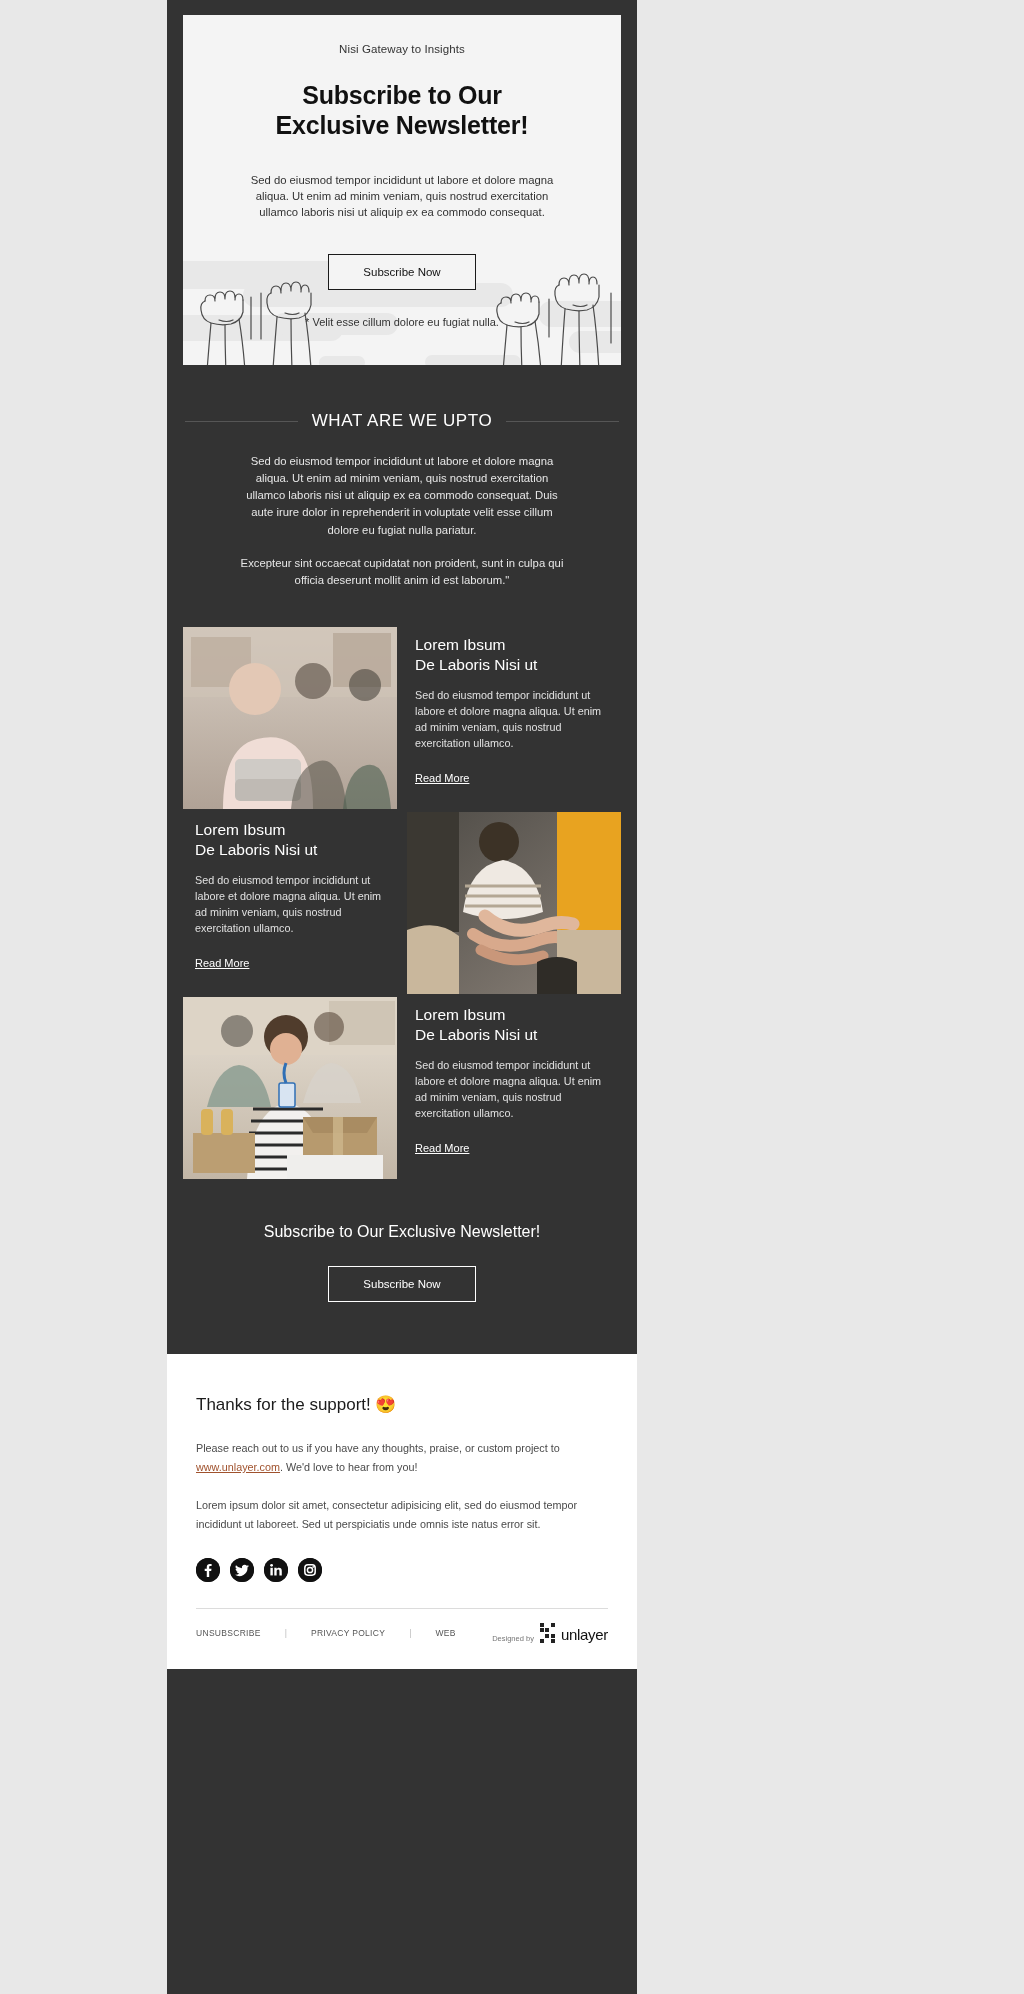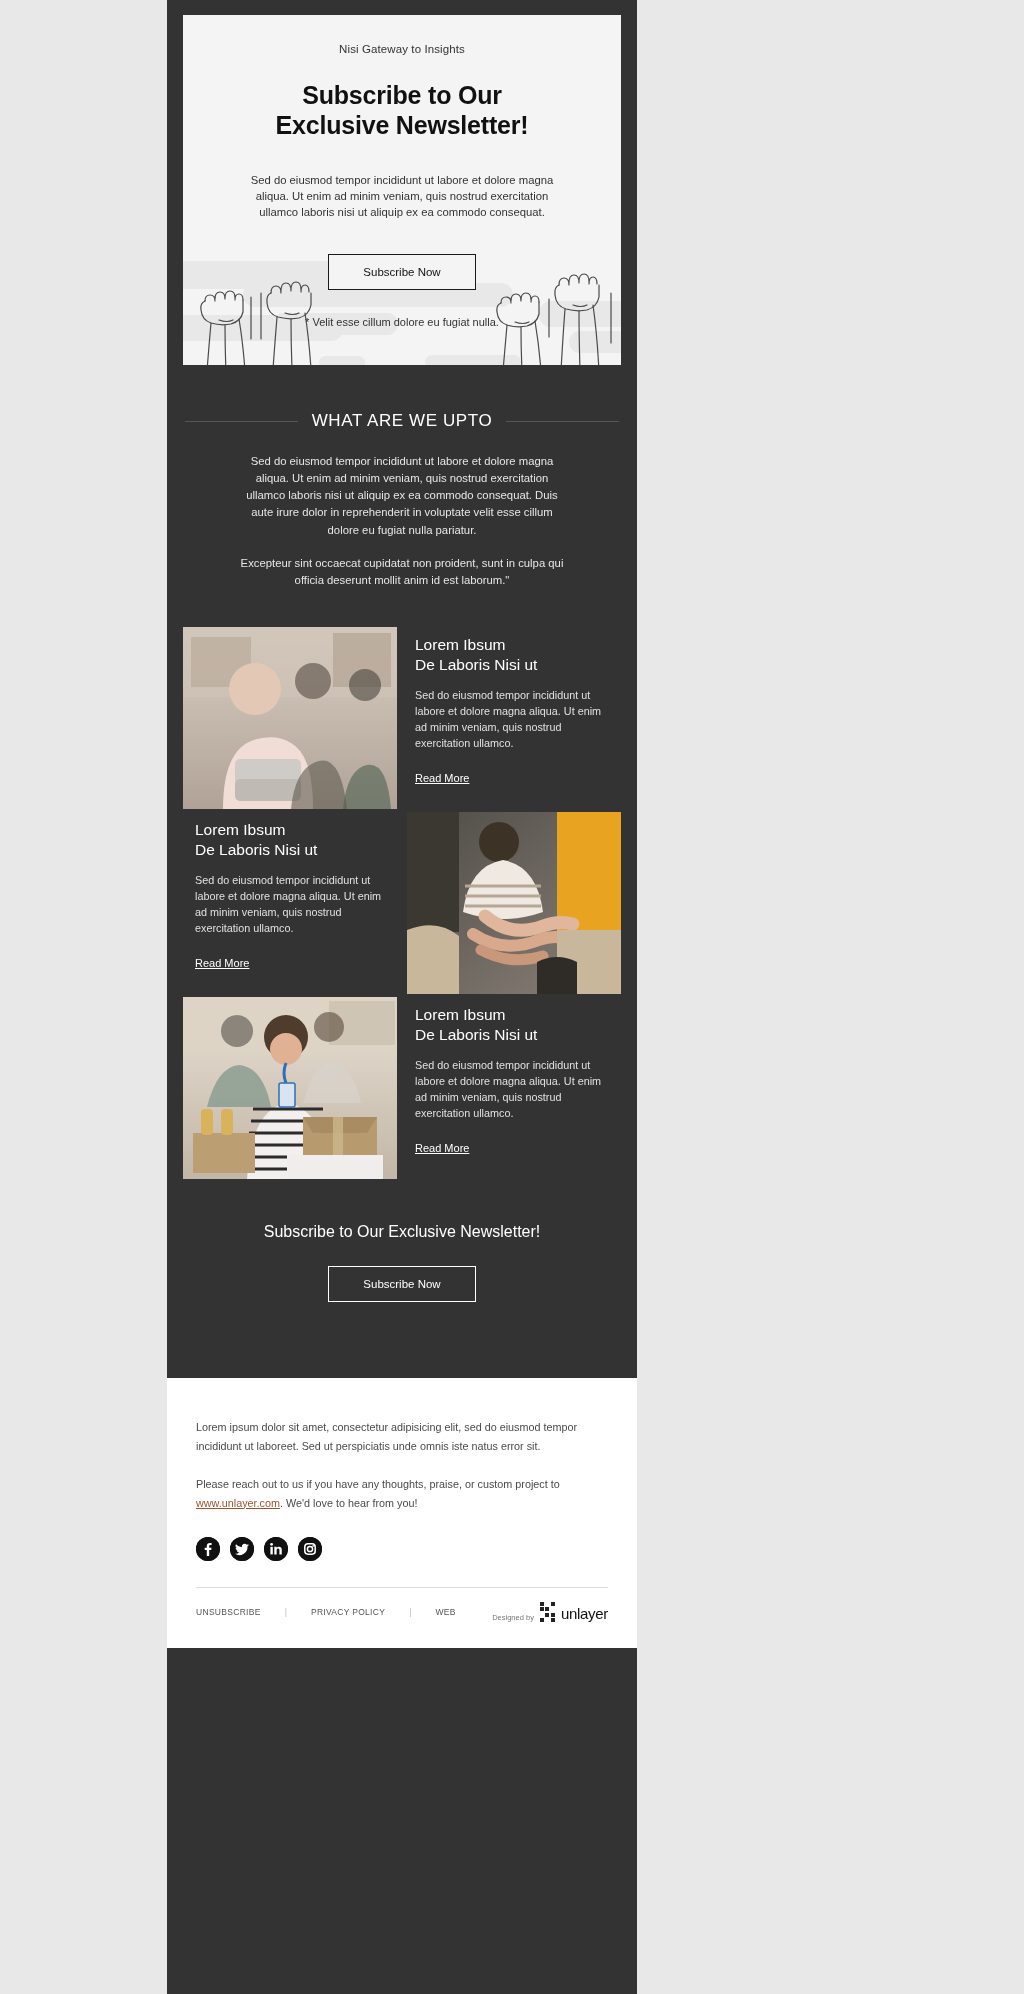--- a/index.html
+++ b/index.html
@@ -140,21 +140,21 @@
   .read-more {
     font-size: 11px;
     color: #ffffff;
     text-decoration: underline;
     display: inline-block;
   }
 
   
   .cta {
     text-align: center;
-    padding: 44px 16px 76px 16px;
+    padding: 44px 16px 52px 16px;
   }
   .cta-title {
     font-size: 16px;
     color: #fff;
     font-weight: normal;
     margin-bottom: 25px;
   }
   .btn-outline-light {
     display: inline-block;
     border: 1px solid #ffffff;
@@ -402,22 +402,23 @@
         </div>
       </div>
     </div>
 
     <div class="cta">
       <div class="cta-title">Subscribe to Our Exclusive Newsletter!</div>
       <a class="btn-outline-light" href="#">Subscribe Now</a>
     </div>
 
     <div class="footer">
+      <div class="thanks">Thanks for the support! 😍</div>
+      <p><span>Please reach out to us if you have any thoughts, praise, or custom project to </span><a class="link" href="#">www.unlayer.com</a><span>. We'd love to hear from you!</span></p>
       <p>Lorem ipsum dolor sit amet, consectetur adipisicing elit, sed do eiusmod tempor incididunt ut laboreet. Sed ut perspiciatis unde omnis iste natus error sit.</p>
-      <p><span>Please reach out to us if you have any thoughts, praise, or custom project to </span><a class="link" href="#">www.unlayer.com</a><span>. We'd love to hear from you!</span></p>
 
       <div class="socials">
         <a class="social" href="#">
           <svg width="24" height="24" viewBox="0 0 24 24">
             <circle cx="12" cy="12" r="12" fill="#111"></circle>
             <path d="M13.2 19v-6h2l.3-2.3h-2.3V9.2c0-.66.18-1.1 1.13-1.1H15.6V6.05C15.34 6.02 14.6 5.95 13.76 5.95c-1.77 0-2.98 1.08-2.98 3.06V10.7H8.7V13h2.08v6z" fill="#fff"></path>
           </svg>
         </a>
         <a class="social" href="#">
           <svg width="24" height="24" viewBox="0 0 24 24">

